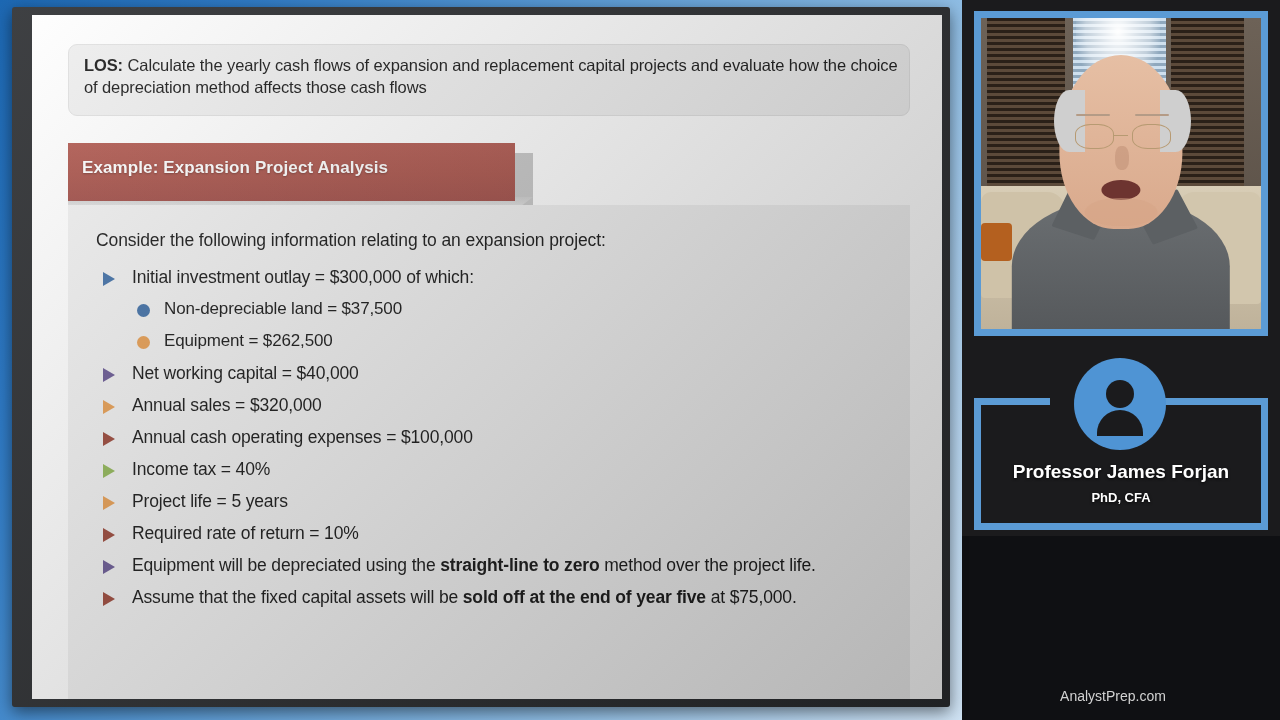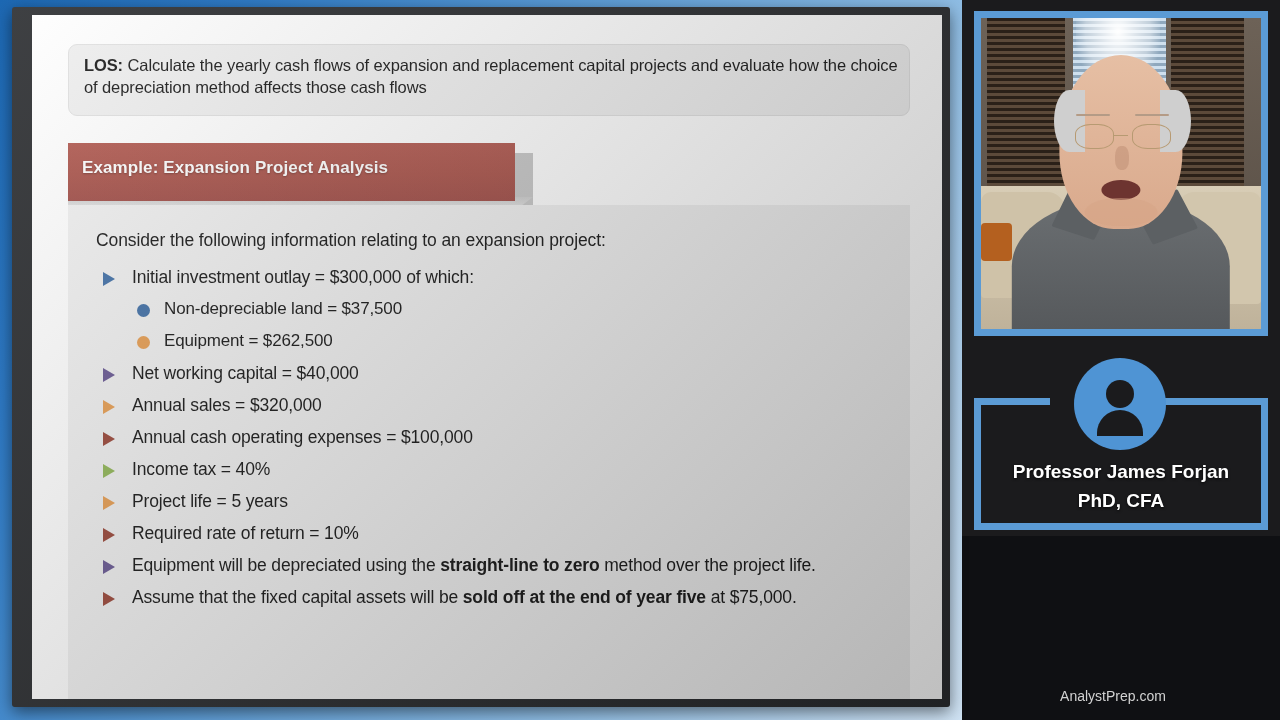--- a/index.html
+++ b/index.html
@@ -186,21 +186,21 @@
     position:absolute; left:50%; transform:translateX(-50%); top:52px;
     width:46px; height:26px; border-radius:23px 23px 0 0; background:#1b1b1d;
   }
   .pname {
     position:absolute; left:0; right:0; top:56px; text-align:center;
     color:#fff; font-size:19px; font-weight:bold;
     text-shadow:0 1px 3px rgba(0,0,0,.8);
   }
   .pcred {
     position:absolute; left:0; right:0; top:85px; text-align:center;
-    color:#fff; font-size:19px; font-weight:bold;
+    color:#fff; font-size:13px; font-weight:bold;
     text-shadow:0 1px 3px rgba(0,0,0,.8);
   }
   .site {
     position:absolute; left:0; right:16px; top:688px; text-align:center;
     color:#d2d2d2; font-size:14px;
   }
 </style>
 </head>
 <body>
 

